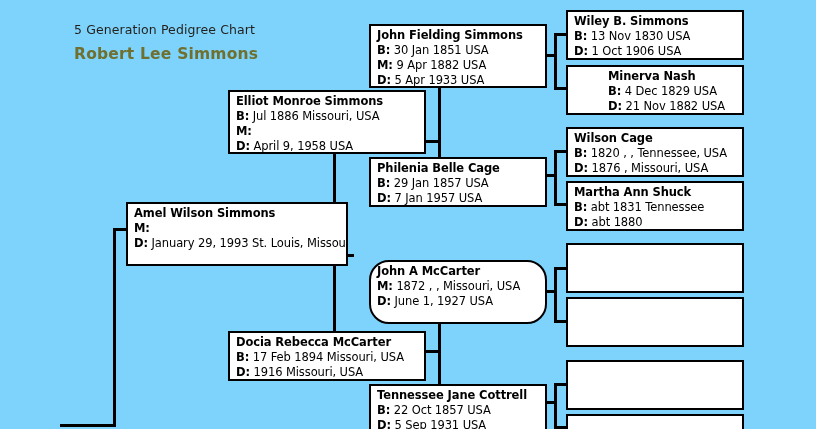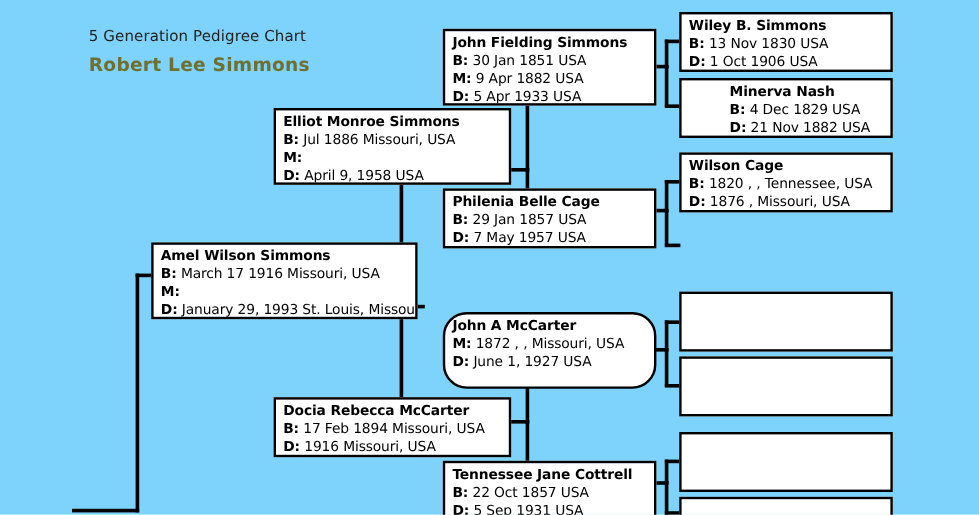--- a/index.html
+++ b/index.html
@@ -126,21 +126,20 @@
   <div class="ln" style="left:554px; top:401px; width:3px; height:28px;"></div>
   <div class="ln" style="left:554px; top:383px; width:13px; height:3px;"></div>
   <div class="ln" style="left:554px; top:426px; width:13px; height:3px;"></div>
 
   <div class="ln" style="left:113px; top:228px; width:15px; height:3px;"></div>
   <div class="ln" style="left:113px; top:228px; width:3px; height:199px;"></div>
   <div class="ln" style="left:60px; top:424px; width:56px; height:3px;"></div>
 
   <div class="pbox" style="left:126px; top:202px; width:222px; height:64px;">
     <div class="pname">Amel Wilson Simmons</div>
-    <div class="pfact"><b>B:</b> <span>March 17 1916 Missouri, USA</span></div>
     <div class="pfact"><b>M:</b> <span></span></div>
     <div class="pfact"><b>D:</b> <span>January 29, 1993 St. Louis, Missouri</span></div>
   </div>
 
   <div class="pbox" style="left:228px; top:90px; width:198px; height:64px;">
     <div class="pname">Elliot Monroe Simmons</div>
     <div class="pfact"><b>B:</b> <span>Jul 1886 Missouri, USA</span></div>
     <div class="pfact"><b>M:</b> <span></span></div>
     <div class="pfact"><b>D:</b> <span>April 9, 1958 USA</span></div>
   </div>
@@ -154,21 +153,21 @@
   <div class="pbox" style="left:369px; top:24px; width:178px; height:64px;">
     <div class="pname">John Fielding Simmons</div>
     <div class="pfact"><b>B:</b> <span>30 Jan 1851 USA</span></div>
     <div class="pfact"><b>M:</b> <span>9 Apr 1882 USA</span></div>
     <div class="pfact"><b>D:</b> <span>5 Apr 1933 USA</span></div>
   </div>
 
   <div class="pbox" style="left:369px; top:157px; width:178px; height:50px;">
     <div class="pname">Philenia Belle Cage</div>
     <div class="pfact"><b>B:</b> <span>29 Jan 1857 USA</span></div>
-    <div class="pfact"><b>D:</b> <span>7 May 1957 USA</span></div>
+    <div class="pfact"><b>D:</b> <span>7 Jan 1957 USA</span></div>
   </div>
 
   <div class="pbox" style="left:369px; top:260px; width:178px; height:64px;border-radius:20px;">
     <div class="pname">John A McCarter</div>
     <div class="pfact"><b>M:</b> <span>1872 , , Missouri, USA</span></div>
     <div class="pfact"><b>D:</b> <span>June 1, 1927 USA</span></div>
   </div>
 
   <div class="pbox" style="left:369px; top:384px; width:178px; height:50px;">
     <div class="pname">Tennessee Jane Cottrell</div>
@@ -187,20 +186,25 @@
     <div class="pfact"><b>B:</b> <span>4 Dec 1829 USA</span></div>
     <div class="pfact"><b>D:</b> <span>21 Nov 1882 USA</span></div>
   </div>
 
   <div class="pbox" style="left:566px; top:127px; width:178px; height:50px;">
     <div class="pname">Wilson Cage</div>
     <div class="pfact"><b>B:</b> <span>1820 , , Tennessee, USA</span></div>
     <div class="pfact"><b>D:</b> <span>1876 , Missouri, USA</span></div>
   </div>
 
+  <div class="pbox" style="left:566px; top:181px; width:178px; height:50px;">
+    <div class="pname">Martha Ann Shuck</div>
+    <div class="pfact"><b>B:</b> <span>abt 1831 Tennessee</span></div>
+    <div class="pfact"><b>D:</b> <span>abt 1880</span></div>
+  </div>
 
   <div class="pbox empty" style="left:566px; top:243px; width:178px; height:50px;"></div>
 
   <div class="pbox empty" style="left:566px; top:297px; width:178px; height:50px;"></div>
 
   <div class="pbox empty" style="left:566px; top:360px; width:178px; height:50px;"></div>
 
   <div class="pbox empty" style="left:566px; top:414px; width:178px; height:50px;"></div>
 
 </div>

